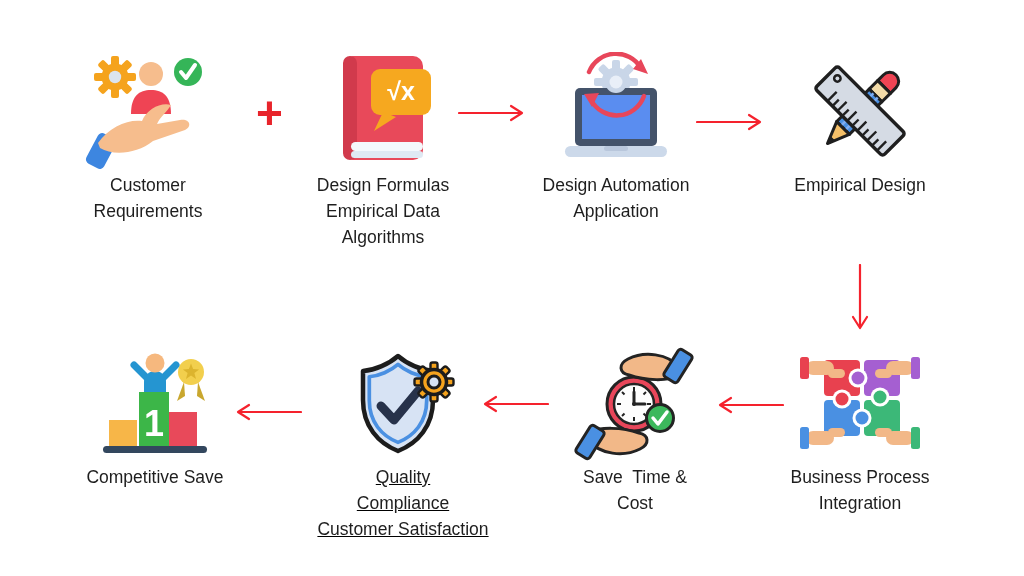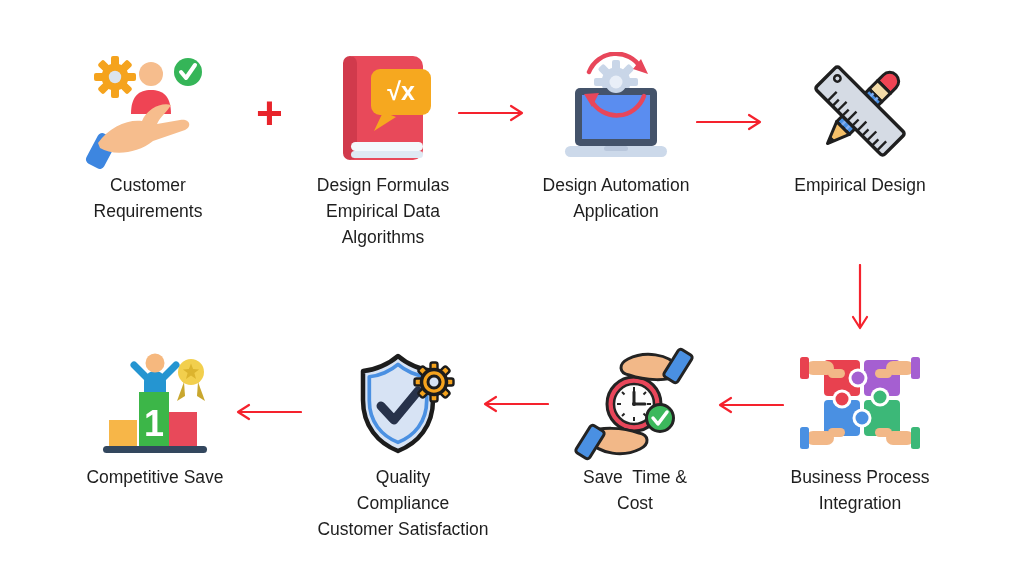--- a/index.html
+++ b/index.html
@@ -227,21 +227,21 @@
       <span class="label-line">Save  Time &amp;</span>
       <span class="label-line">Cost</span>
     </div>
   </div>
 
   <svg class="arrow" style="left:479px;top:395px;" width="70" height="18">
     <line x1="69" y1="9" x2="8" y2="9" stroke="#f5222d" stroke-width="2.2" stroke-linecap="round"></line>
     <polyline points="17,2 6,9 17,16" fill="none" stroke="#f5222d" stroke-width="2.2" stroke-linecap="round" stroke-linejoin="round"></polyline>
   </svg>
 
-  <div class="node" style="left:288px;top:342px;width:230px;">
+  <div class="node" style="left:288px;top:342px;width:230px;text-decoration:underline;">
     <div class="icon-box">
       <svg width="118" height="114" viewBox="0 0 118 114">
         <path d="M54,10 C45,18 31,24 19,25 L19,54 C19,80 34,97 54,105 C74,97 89,80 89,54 L89,25 C77,24 63,18 54,10 Z" fill="#d7e3f4" stroke="#1c1c1c" stroke-width="4.5" stroke-linejoin="round"></path>
         <path d="M54,10 C45,18 31,24 19,25 L19,54 C19,80 34,97 54,105 C74,97 89,80 89,54 L89,25 C77,24 63,18 54,10 Z" transform="translate(54,57) scale(0.82) translate(-54,-57)" fill="none" stroke="#4a90e2" stroke-width="4.5" stroke-linejoin="round"></path>
         <polyline points="37,60 50,74 74,45" fill="none" stroke="#27324a" stroke-width="9" stroke-linecap="round" stroke-linejoin="round"></polyline>
         <g transform="translate(90,36)">
           <g fill="#f5a31d" stroke="#1c1c1c" stroke-width="2.4">
             <rect x="-3.5" y="-19.5" width="7" height="9" rx="2"></rect>
             <rect x="-3.5" y="-19.5" width="7" height="9" rx="2" transform="rotate(45)"></rect>
             <rect x="-3.5" y="-19.5" width="7" height="9" rx="2" transform="rotate(90)"></rect>

